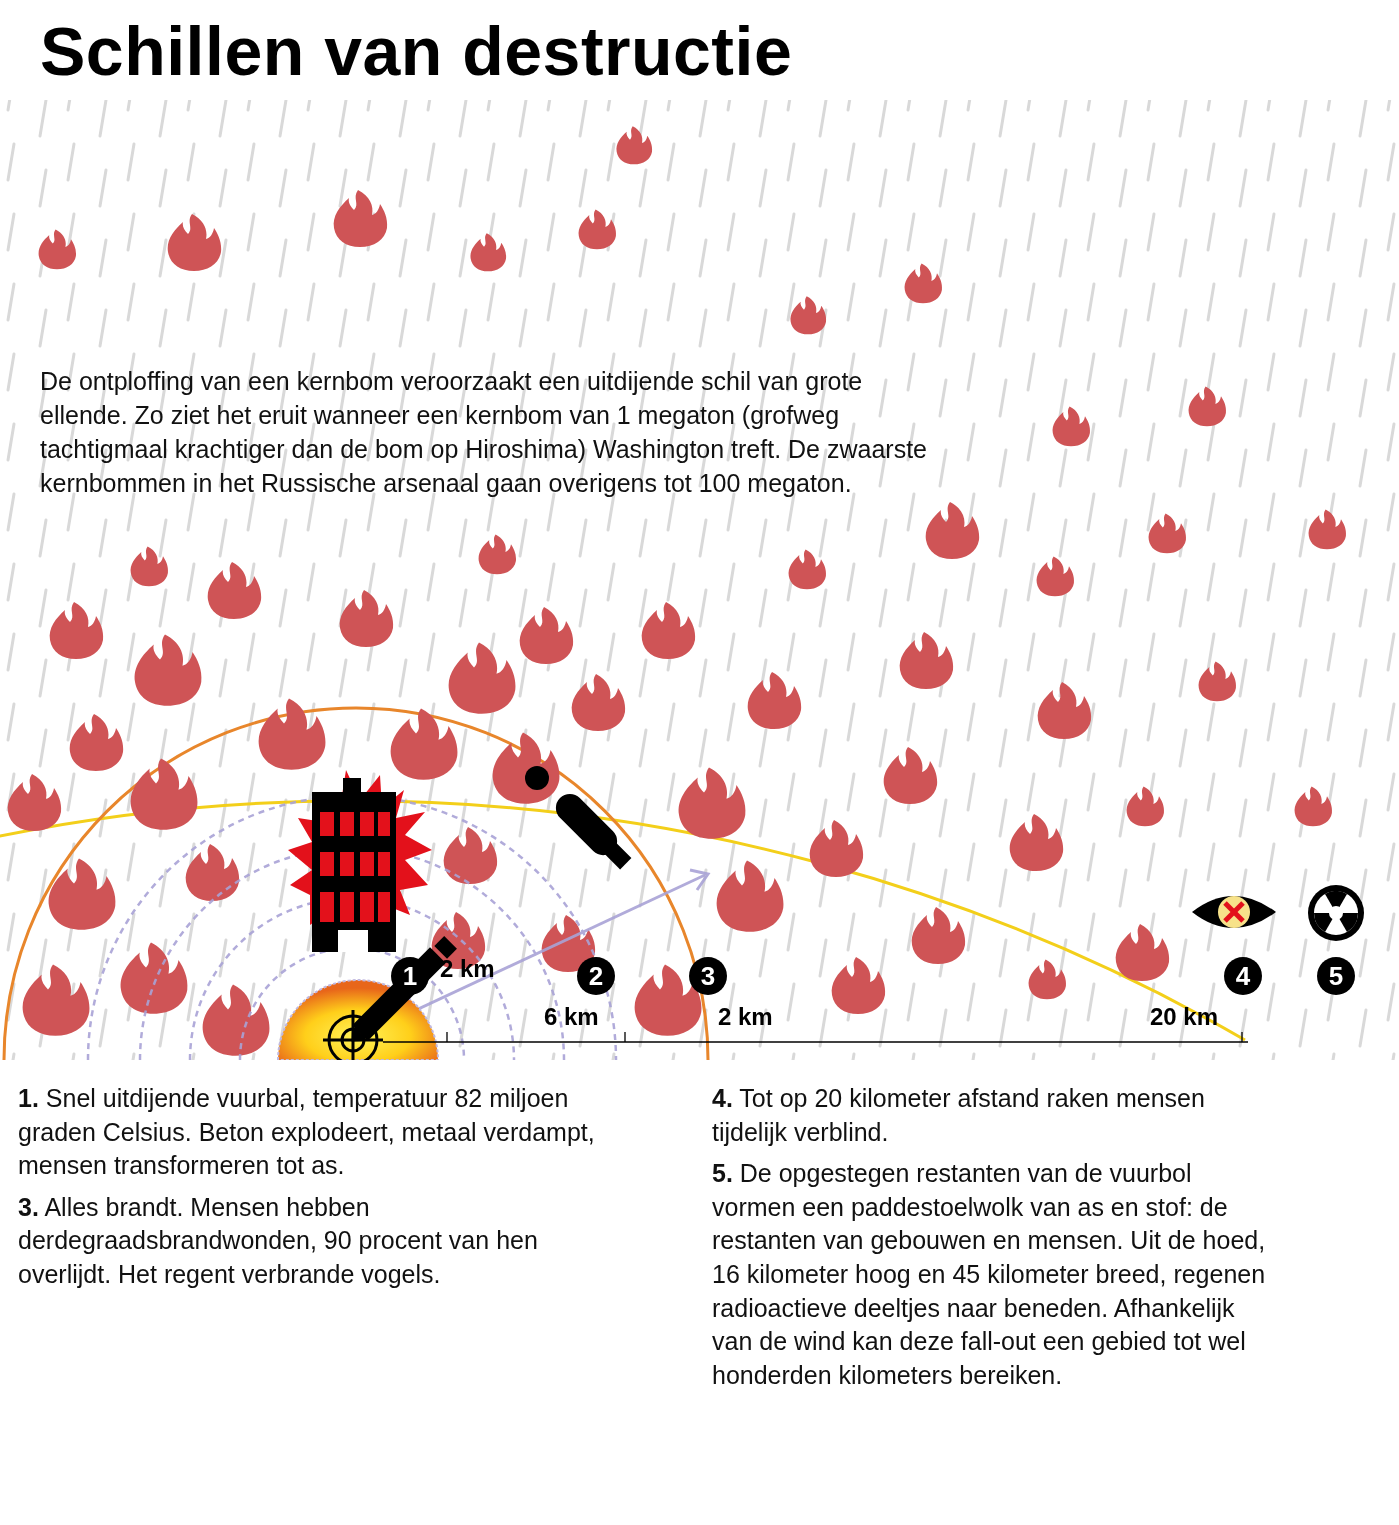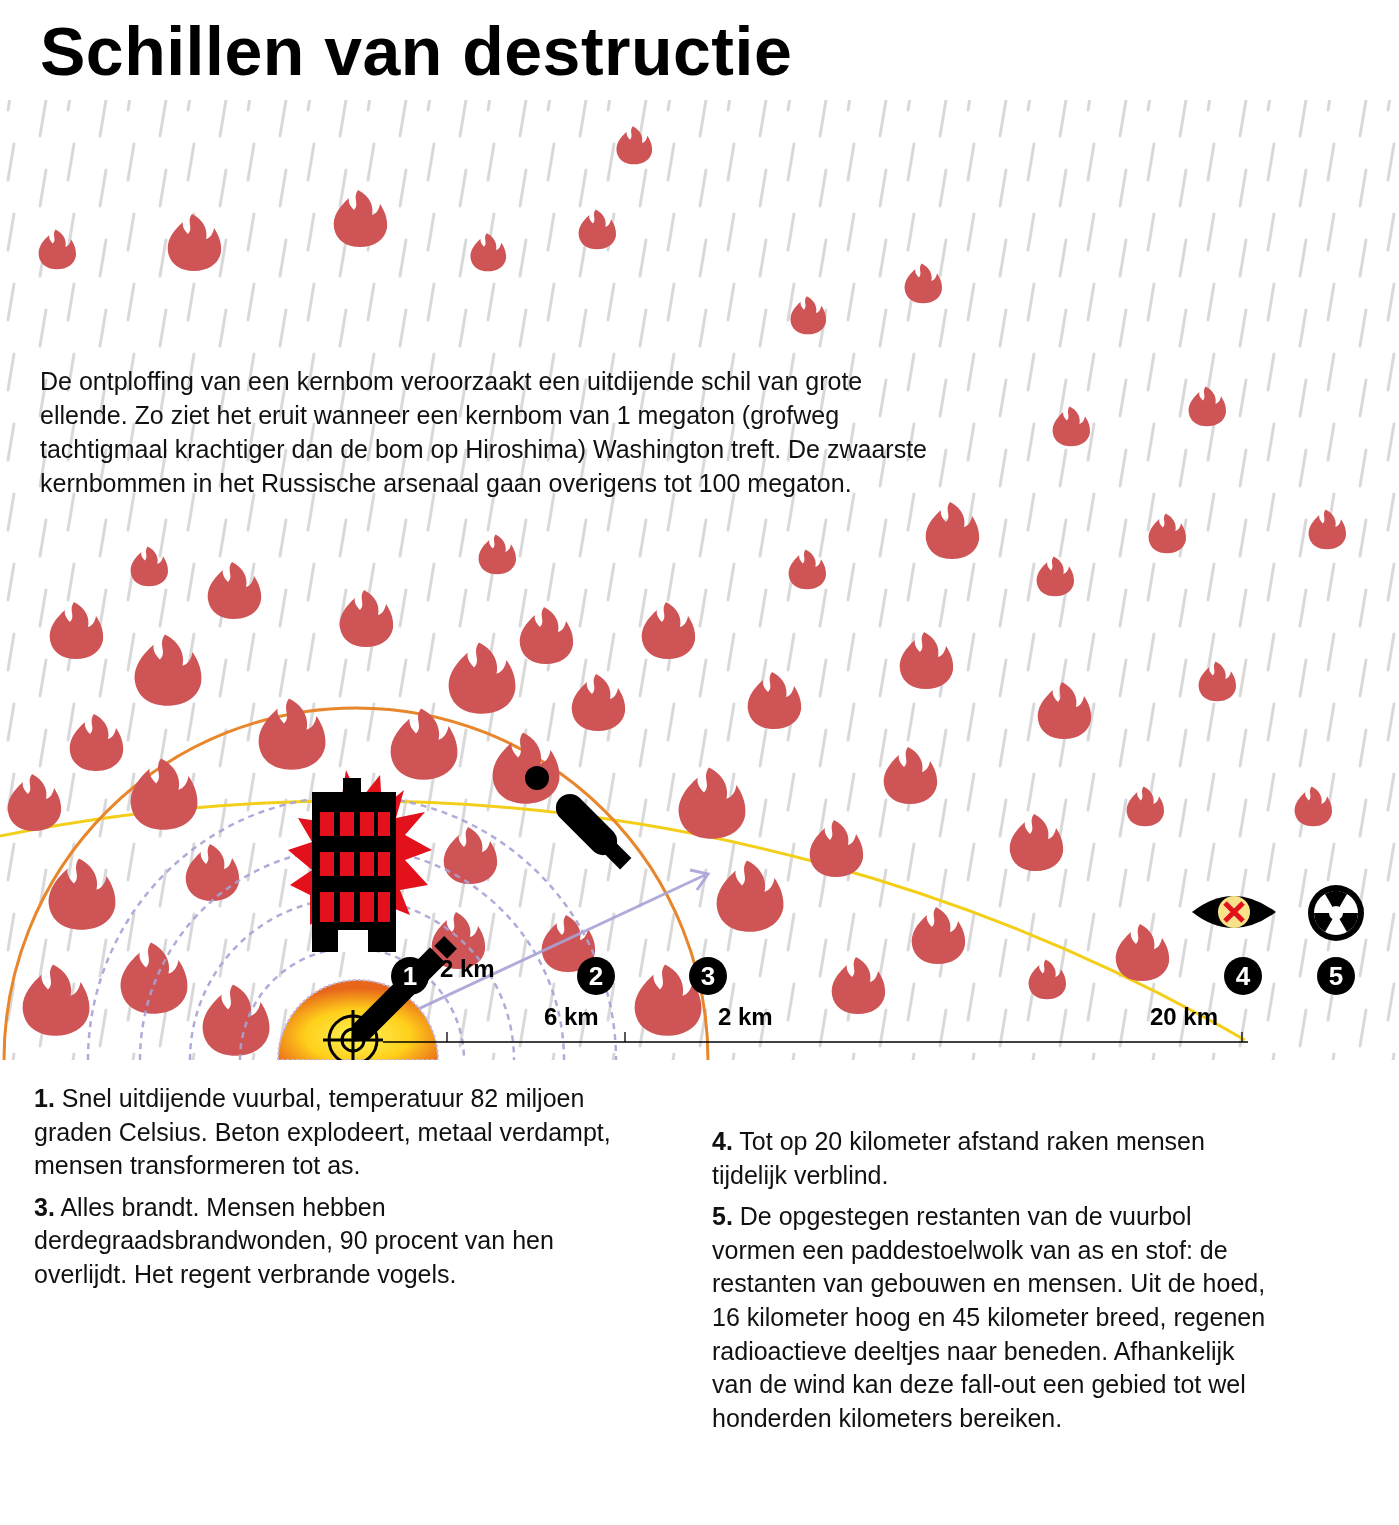--- a/index.html
+++ b/index.html
@@ -188,20 +188,20 @@
 <div style="position:absolute;left:577px;top:961px;width:38px;text-align:center;color:#fff;font-weight:bold;font-size:26px;">2</div>
 <div style="position:absolute;left:689px;top:961px;width:38px;text-align:center;color:#fff;font-weight:bold;font-size:26px;">3</div>
 <div style="position:absolute;left:1224px;top:961px;width:38px;text-align:center;color:#fff;font-weight:bold;font-size:26px;">4</div>
 <div style="position:absolute;left:1317px;top:961px;width:38px;text-align:center;color:#fff;font-weight:bold;font-size:26px;">5</div>
 
 <div class="km" style="left:440px;top:955px;">2 km</div>
 <div class="km" style="left:544px;top:1003px;">6 km</div>
 <div class="km" style="left:718px;top:1003px;">2 km</div>
 <div class="km" style="left:1150px;top:1003px;text-align:right;">20 km</div>
 
-<div class="col" style="left:18px;width:580px;margin-left:16px;">
+<div class="col" style="left:18px;width:580px;">
   <p><span class="num">1.</span><span> Snel uitdijende vuurbal, temperatuur 82 miljoen graden Celsius. Beton explodeert, metaal verdampt, mensen transformeren tot as.</span></p>
   <p><span class="num">3.</span><span> Alles brandt. Mensen hebben derdegraadsbrandwonden, 90 procent van hen overlijdt. Het regent verbrande vogels.</span></p>
 </div>
-<div class="col" style="left:712px;width:560px;margin-top:43px;">
+<div class="col" style="left:712px;width:560px;">
   <p><span class="num">4.</span><span> Tot op 20 kilometer afstand raken mensen tijdelijk verblind.</span></p>
   <p><span class="num">5.</span><span> De opgestegen restanten van de vuurbol vormen een paddestoelwolk van as en stof: de restanten van gebouwen en mensen. Uit de hoed, 16 kilometer hoog en 45 kilometer breed, regenen radioactieve deeltjes naar beneden. Afhankelijk van de wind kan deze fall-out een gebied tot wel honderden kilometers bereiken.</span></p>
 </div>
 
 </body></html>

